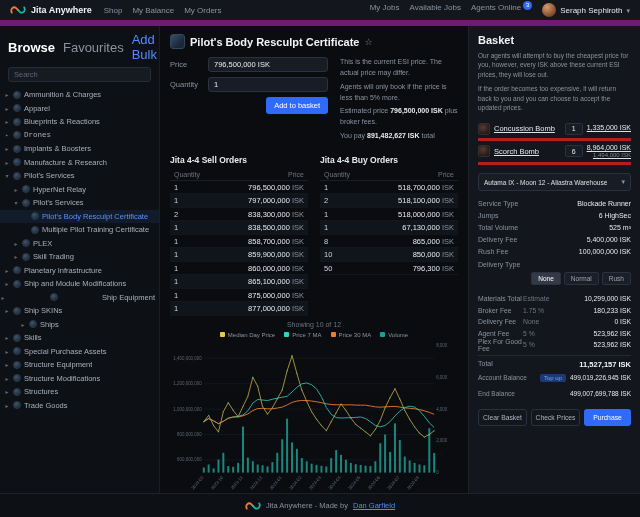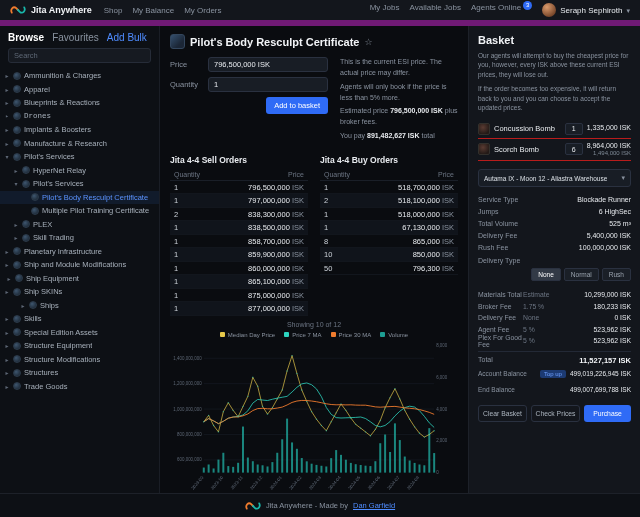--- a/index.html
+++ b/index.html
@@ -23,21 +23,21 @@
     padding:0 2px; margin-top:-5px; }
   .user { display:flex; align-items:center; gap:4px; color:#e7eaee; cursor:pointer; }
   .avatar { width:14px; height:14px; border-radius:50%;
     background:radial-gradient(circle at 35% 30%, #d99a6c, #7c4a2d 70%, #3a2315); }
   .dd-caret::before { content:"▾"; color:#8a93a0; font-size:7px; }
   
   .app { display:flex; height:467px; }
   
   .sidebar { width:160px; background:#0d1015; border-right:1px solid #1a1e26; overflow:hidden; }
   .side-tabs { display:flex; gap:8px; padding:6px 8px 5px; align-items:center; }
-  .side-tab { color:#8a93a0; font-size:10px; cursor:pointer; }
+  .side-tab { color:#8a93a0; font-size:13px; cursor:pointer; }
   .side-tab.active { color:#fff; font-weight:bold; }
   .side-tab.accent { color:#4f8cff; }
   .search-wrap { padding:0 8px 6px; }
   .search { width:100%; height:15px; background:#161a21; border:1px solid #262c38; border-radius:3px;
     color:#dde2e8; font-size:7.5px; padding:0 5px; font-family:"Liberation Sans",sans-serif; }
   .search::placeholder { color:#5d6775; }
   .tree { overflow:hidden; }
   .cat-row { display:flex; align-items:center; gap:3px; height:13.5px; padding-right:4px;
     color:#a7b0bb; font-size:7.5px; cursor:pointer; white-space:nowrap; }
   .cat-row.active { color:#5b93ff; background:rgba(59,130,246,.10); }
@@ -85,21 +85,21 @@
   .lg-item { display:inline-flex; align-items:center; gap:3px; color:#8a93a0; font-size:6px; }
   .lg-sq { width:5px; height:5px; display:inline-block; border-radius:1px; }
   #price-chart { width:100%; height:160px; display:block; }
   #price-chart .tick { font-family:"Liberation Sans",sans-serif; font-size:4.5px; fill:#5d6775; }
   
   .basket { width:172px; flex:0 0 172px; background:#13161c; border-left:1px solid #1d2129;
     padding:8px 9px; overflow:hidden; display:flex; flex-direction:column; }
   .bk-title { font-size:11px; font-weight:bold; color:#f2f4f7; margin-bottom:5px; }
   .bk-note { color:#8a93a0; font-size:6.5px; line-height:1.45; margin-bottom:5px; }
   .bk-items { margin:2px 0 4px; }
-  .bk-item { display:flex; align-items:center; gap:4px; padding:3px 0; border-bottom:1px solid #b91c1c; }
+  .bk-item { display:flex; align-items:center; gap:4px; padding:3px 0; border-bottom:3px solid #b91c1c;text-decoration:underline; }
   .bk-icon { width:12px; height:12px; border-radius:2px; flex:0 0 12px;
     background:radial-gradient(circle at 40% 35%, #5a3b32, #241a17 75%); border:1px solid #33302c; }
   .bk-name { flex:1; font-size:7.5px; color:#e7eaee; }
   .bk-qty { width:18px; height:12px; background:#181d25; border:1px solid #2a3140; border-radius:2px;
     color:#e7eaee; font-size:7px; text-align:center; font-family:"Liberation Sans",sans-serif; }
   .bk-price { text-align:right; display:flex; flex-direction:column; line-height:1.2; }
   .bk-total { font-size:7px; color:#e7eaee; }
   .bk-unit { font-size:6px; color:#7f8a96; }
   .station { margin:4px 0 6px; background:#181d25; border:1px solid #2a3140; border-radius:3px;
     padding:4px 5px; display:flex; align-items:center; justify-content:space-between; gap:4px;
@@ -276,21 +276,21 @@
           <span class="cat-icon"></span>
           <span class="cat-label">Planetary Infrastructure</span>
         </div>
 
         <div class="cat-row" style="padding-left: 4px;">
           <span class="caret">▸</span>
           <span class="cat-icon"></span>
           <span class="cat-label">Ship and Module Modifications</span>
         </div>
 
-        <div class="cat-row" style="padding-left: 6px;">
+        <div class="cat-row" style="padding-left: 0; justify-content: space-between;">
           <span class="caret">▸</span>
           <span class="cat-icon"></span>
           <span class="cat-label">Ship Equipment</span>
         </div>
 
         <div class="cat-row" style="padding-left: 4px;">
           <span class="caret">▸</span>
           <span class="cat-icon"></span>
           <span class="cat-label">Ship SKINs</span>
         </div>
@@ -303,21 +303,21 @@
 
         <div class="cat-row" style="padding-left: 4px;">
           <span class="caret">▸</span>
           <span class="cat-icon"></span>
           <span class="cat-label">Skills</span>
         </div>
 
         <div class="cat-row" style="padding-left: 4px;">
           <span class="caret">▸</span>
           <span class="cat-icon"></span>
-          <span class="cat-label">Special Edition Assets</span>
+          <span class="cat-label">Special Purchase Assets</span>
         </div>
 
         <div class="cat-row" style="padding-left: 4px;">
           <span class="caret">▸</span>
           <span class="cat-icon"></span>
           <span class="cat-label">Structure Equipment</span>
         </div>
 
         <div class="cat-row" style="padding-left: 4px;">
           <span class="caret">▸</span>

